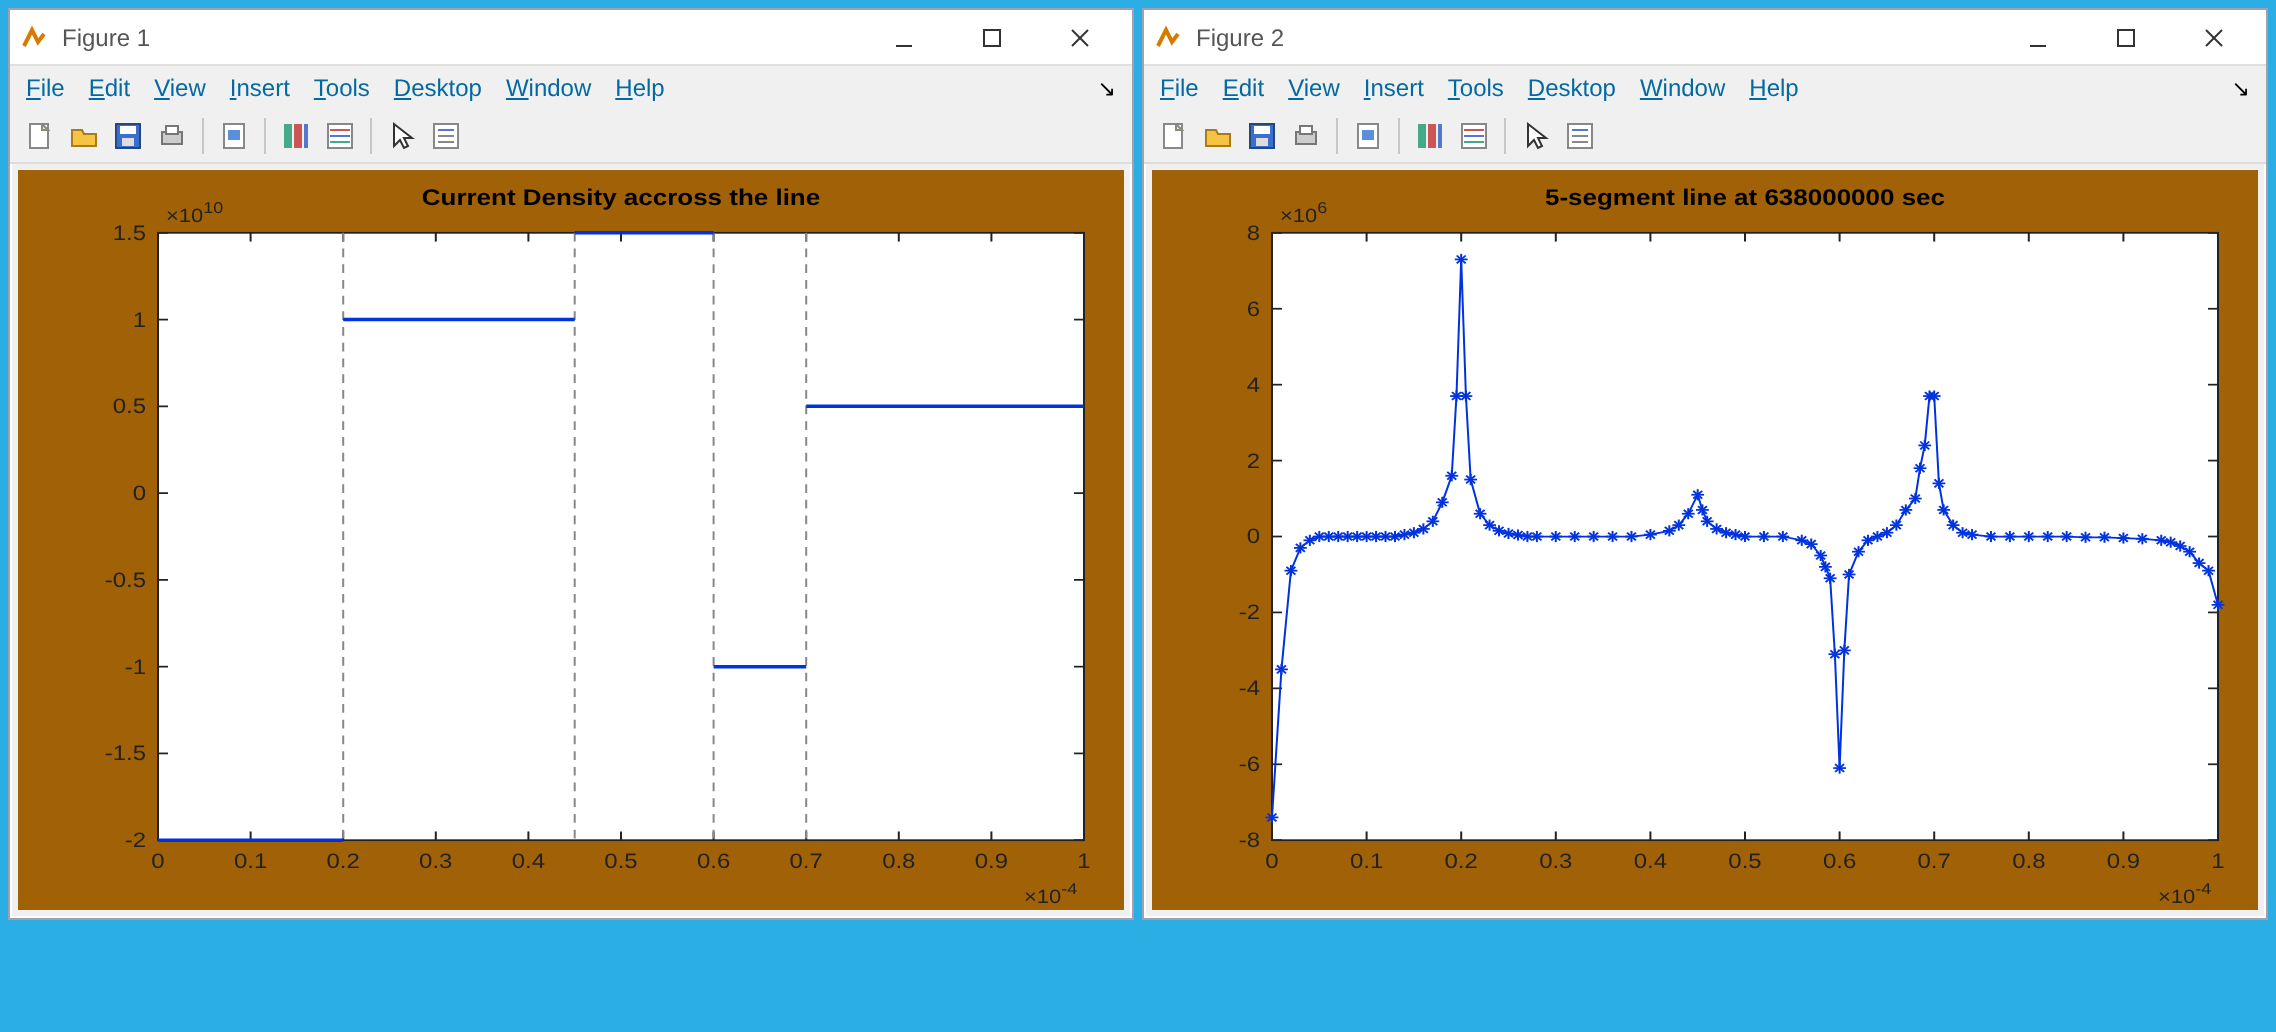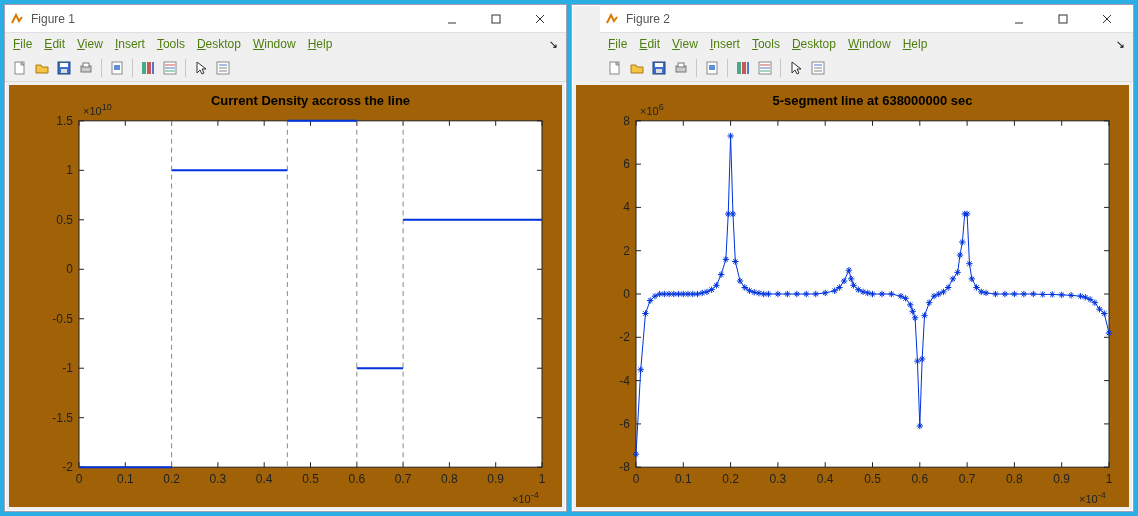--- a/index.html
+++ b/index.html
@@ -9,29 +9,29 @@
   height: 516px;
   font-family: Tahoma, Arial, sans-serif;
   font-size: 11px;
   background: #2aaee3;
   overflow: hidden;
 }
 .figure-window {
   position: absolute;
   top: 4px;
   width: 563px;
-  height: 508px;
+  height: 456px;
   background: #f0f0f0;
   border: 1px solid #a0a0b0;
   box-shadow: 0 0 0 1px #fff inset;
   box-sizing: border-box;
   text-align: center;
 }
 #fig1 { left: 4px; }
-#fig2 { left: 571px; padding-left: 28px; }
+#fig2 { left: 571px; }
 
 .titlebar {
   height: 28px;
   background: #ffffff;
   border-bottom: 1px solid #e0e0e0;
   display: flex;
   align-items: center;
   padding: 0 4px;
   box-sizing: border-box;
 }
@@ -53,21 +53,21 @@
 .menubar {
   height: 22px;
   background: #f0f0f0;
   display: flex;
   align-items: center;
   padding-left: 8px;
   font-size: 12px;
 }
 .menubar .menu-item {
   margin-right: 12px;
-  color: #4d7c0f;
+  color: #0369a1;
 }
 .menubar .menu-item .ul { text-decoration: underline; }
 .menubar .arrow { margin-left: auto; margin-right: 8px; font-size: 11px; }
 
 .toolbar {
   height: 26px;
   background: #f0f0f0;
   display: flex;
   align-items: center;
   padding-left: 4px;

